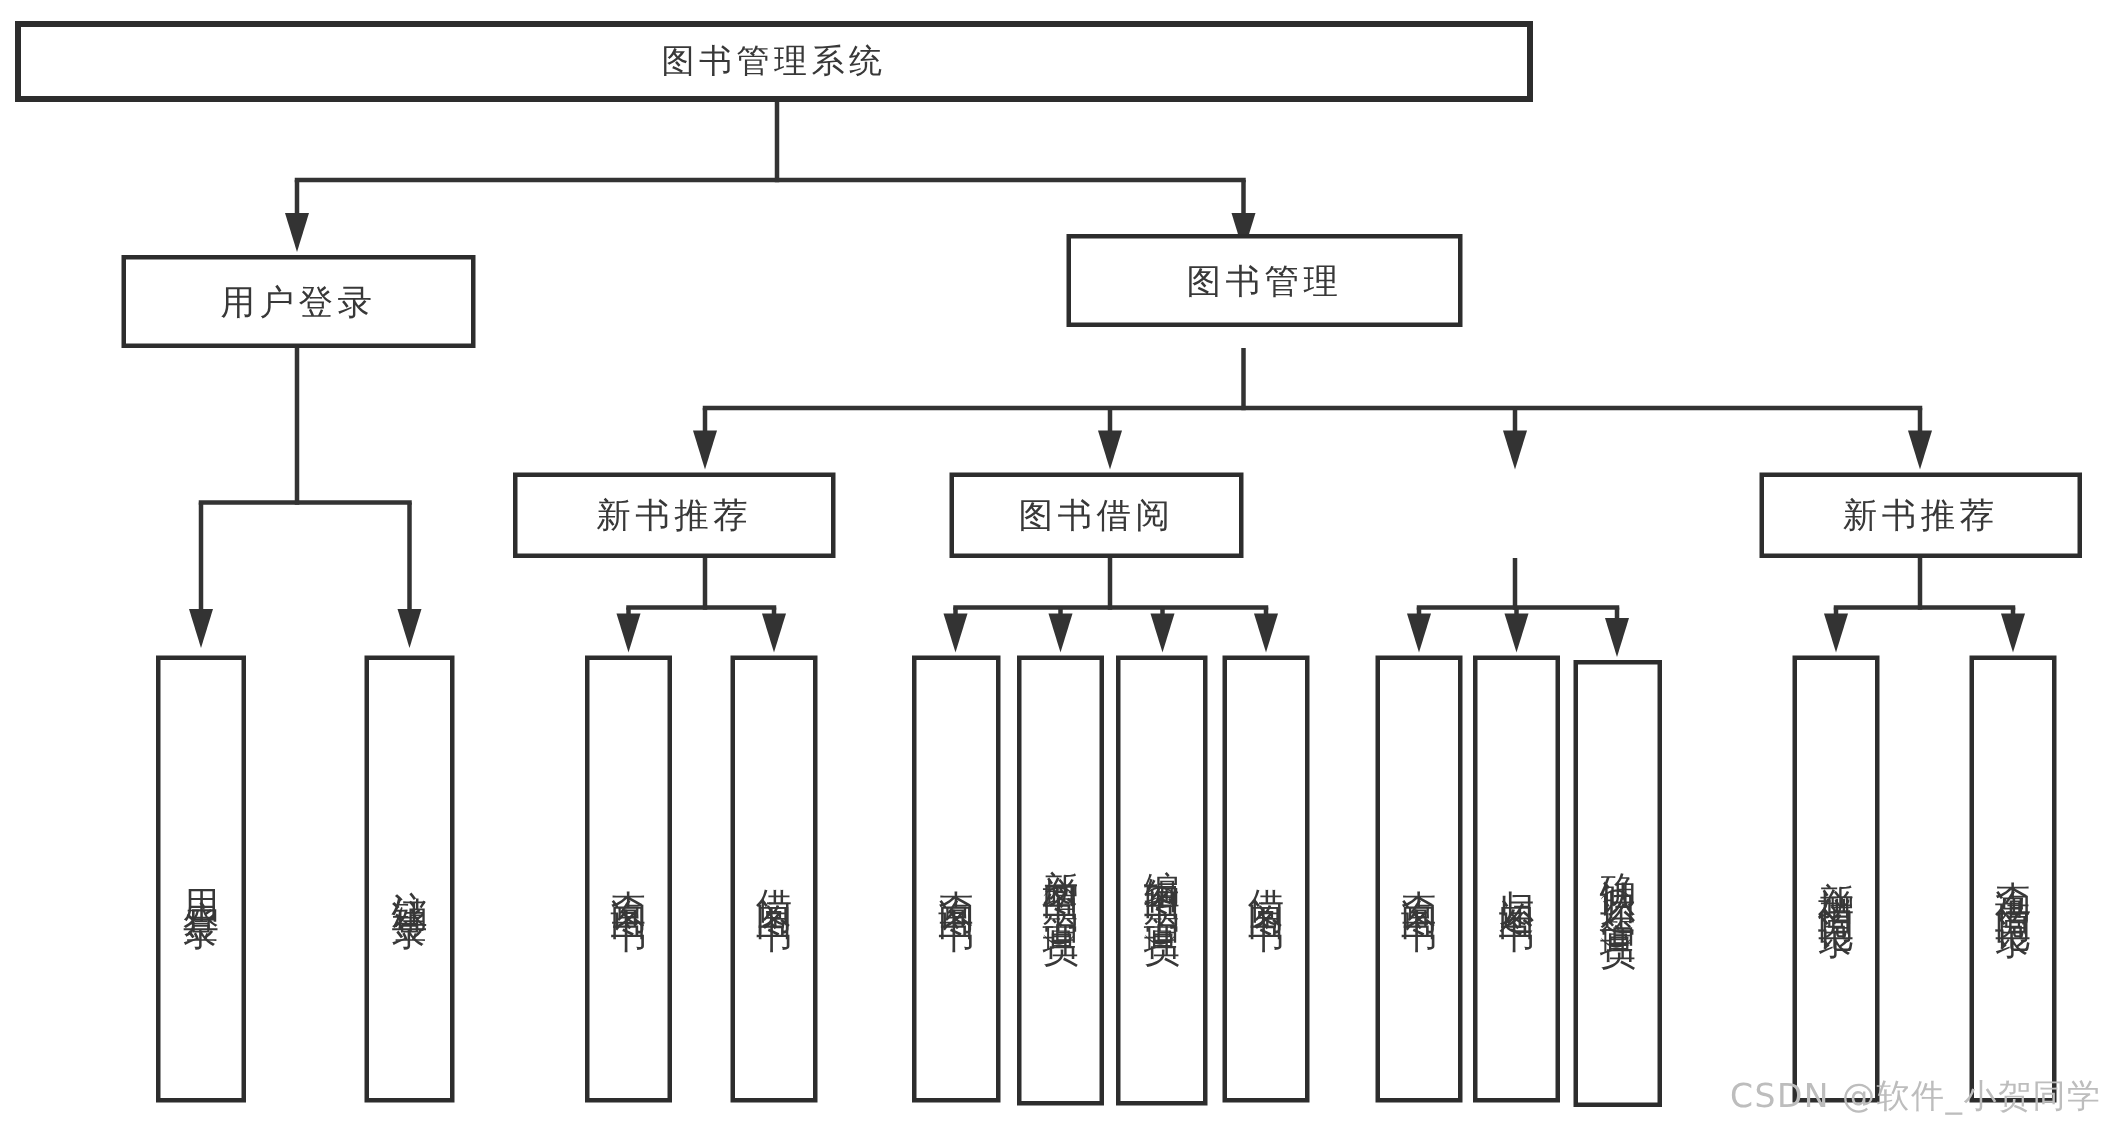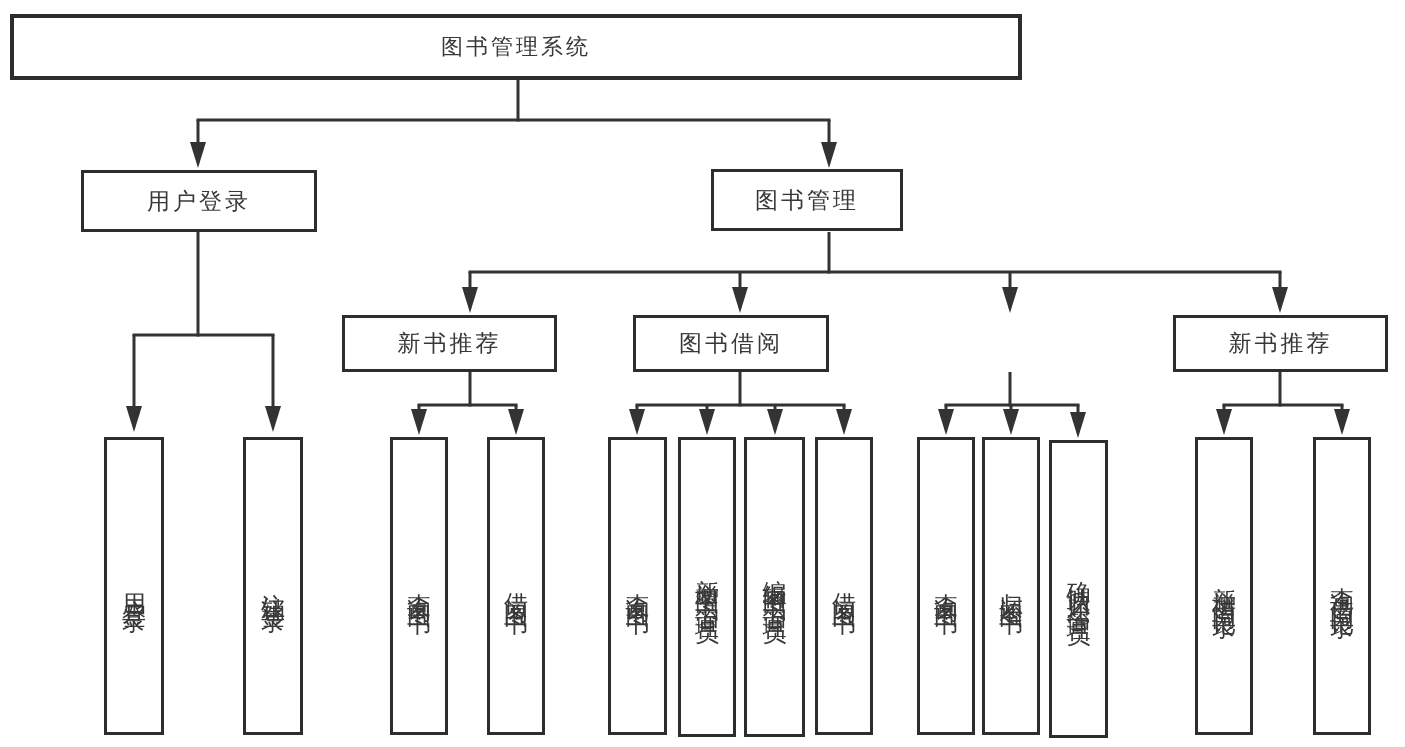--- a/index.html
+++ b/index.html
@@ -94,24 +94,24 @@
     <polygon class="ahead" points="1070,412 1086,412 1078,438"></polygon>
 
     <line class="cline" x1="1280" y1="372" x2="1280" y2="406.5"></line>
     <line class="cline" x1="1222.5" y1="405" x2="1343.5" y2="405"></line>
     <line class="cline" x1="1224" y1="405" x2="1224" y2="414"></line>
     <polygon class="ahead" points="1216,409 1232,409 1224,435"></polygon>
     <line class="cline" x1="1342" y1="405" x2="1342" y2="414"></line>
     <polygon class="ahead" points="1334,409 1350,409 1342,435"></polygon>
   </svg>
 
-  <div class="box root" style="left:10px;top:14px;width:1012px;height:66px">图书管理系统</div>
+  <div class="box root" style="left:10px;top:14px;width:1012px;height:54px">图书管理系统</div>
 
   <div class="box" style="left:81px;top:170px;width:236px;height:62px">用户登录</div>
-  <div class="box" style="left:711px;top:169px;width:192px;height:62px">图书管理</div>
+  <div class="box" style="left:711px;top:156px;width:264px;height:62px">图书管理</div>
 
   <div class="box" style="left:342px;top:315px;width:215px;height:57px">新书推荐</div>
   <div class="box" style="left:633px;top:315px;width:196px;height:57px">图书借阅</div>
   <div class="box" style="left:1173px;top:315px;width:215px;height:57px">新书推荐</div>
 
   <div class="vbox" style="left:104px;top:437px;width:60px;height:298px">用户登录</div>
   <div class="vbox" style="left:243px;top:437px;width:60px;height:298px">注销登录</div>
 
   <div class="vbox" style="left:390px;top:437px;width:58px;height:298px">查询图书</div>
   <div class="vbox" style="left:487px;top:437px;width:58px;height:298px">借阅图书</div>
@@ -121,13 +121,14 @@
   <div class="vbox" style="left:744px;top:437px;width:61px;height:300px">编辑图书（管理员）</div>
   <div class="vbox" style="left:815px;top:437px;width:58px;height:298px">借阅图书</div>
 
   <div class="vbox" style="left:917px;top:437px;width:58px;height:298px">查询图书</div>
   <div class="vbox" style="left:982px;top:437px;width:58px;height:298px">归还图书</div>
   <div class="vbox" style="left:1049px;top:440px;width:59px;height:298px">确认归还（管理员）</div>
 
   <div class="vbox" style="left:1195px;top:437px;width:58px;height:298px">新增借阅记录</div>
   <div class="vbox" style="left:1313px;top:437px;width:58px;height:298px">查询借阅记录</div>
 
+  <div class="watermark">CSDN @软件_小贺同学</div>
 </div>
 
 </body></html>

